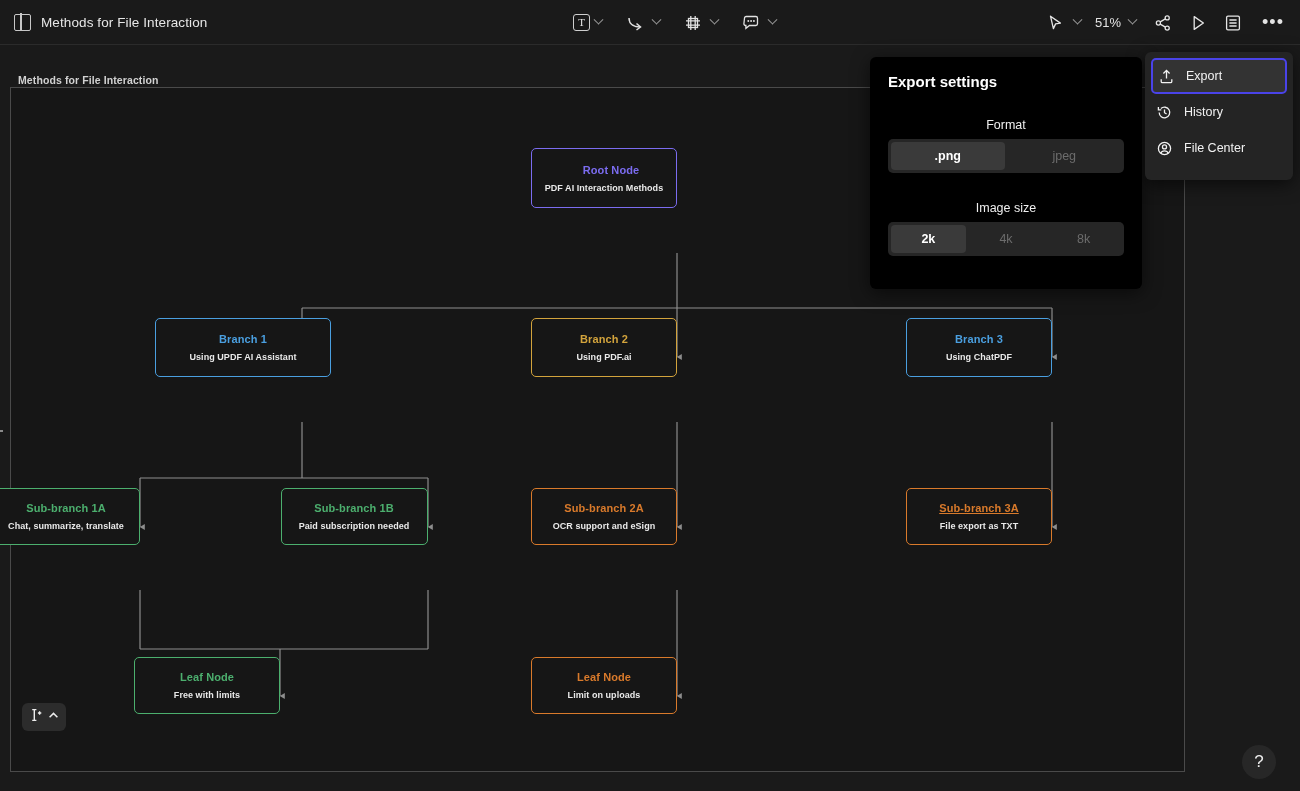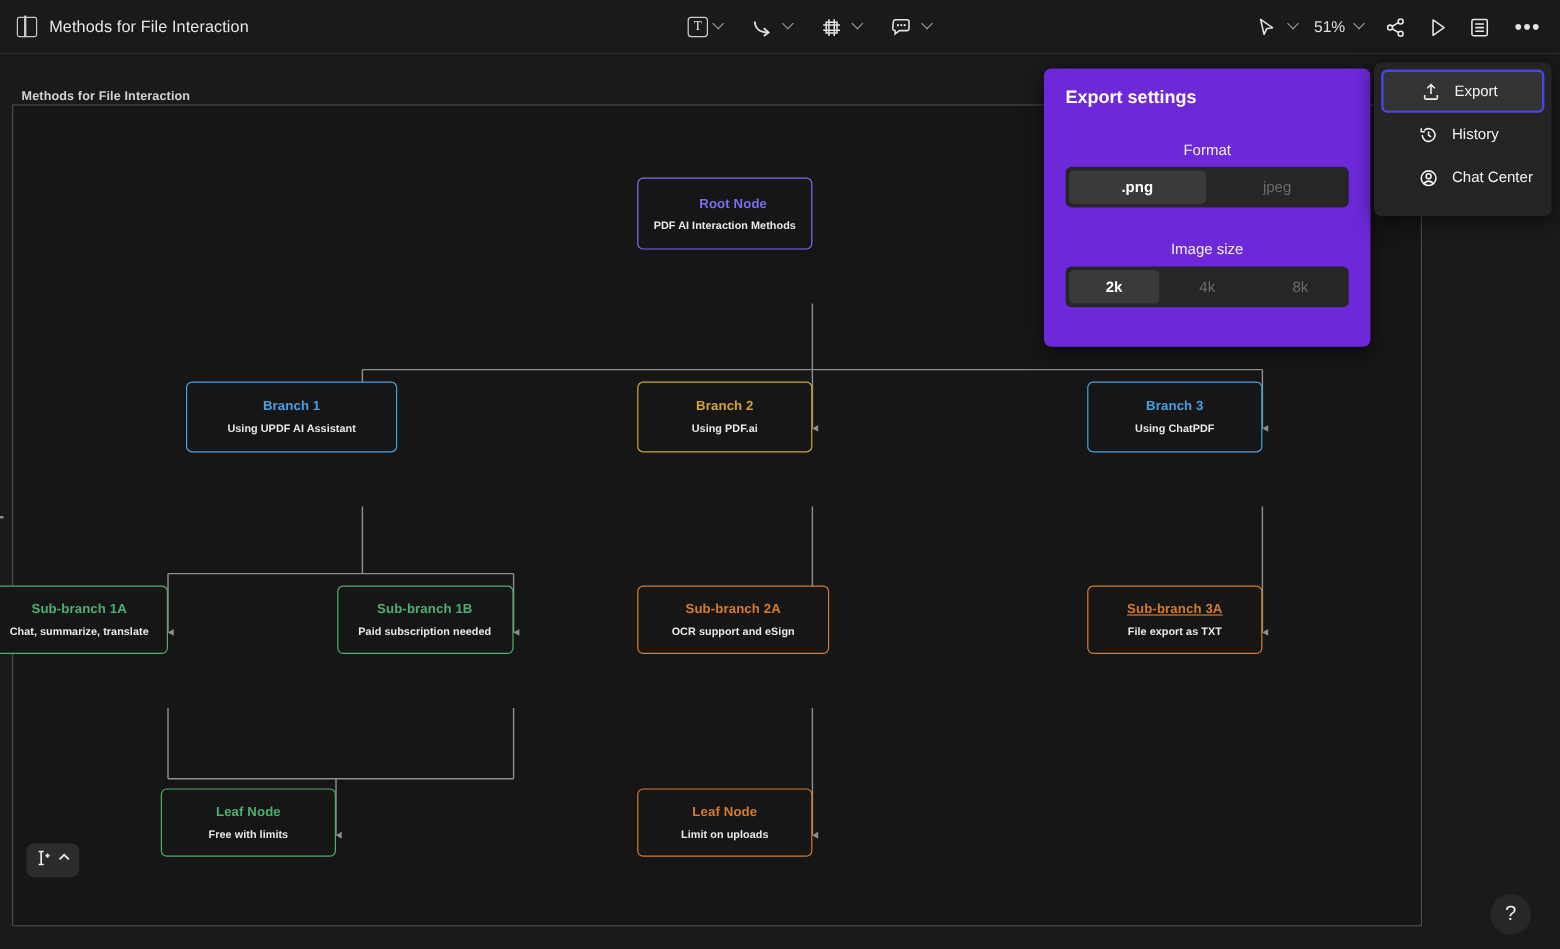--- a/index.html
+++ b/index.html
@@ -91,21 +91,21 @@
   #help-btn {
     position: absolute; left: 1242px; top: 745px; width: 34px; height: 34px;
     border-radius: 50%; background: #272727;
     display: flex; align-items: center; justify-content: center;
     color: #ededed; font-size: 17px; font-weight: 400;
   }
 
   
   #export-panel {
     position: absolute; left: 870px; top: 57px; width: 272px; height: 232px;
-    background: #6d28d9; border-radius: 6px; padding: 16px 18px 0 18px;
+    background: #000000; border-radius: 6px; padding: 16px 18px 0 18px;
     box-shadow: 0 4px 18px rgba(0,0,0,.55);
   }
   #export-panel h2 { color: #ffffff; font-size: 15px; font-weight: 700; }
   .field-label { color: #efefef; font-size: 12.5px; margin-top: 28px; margin-bottom: 7px; text-align: center; }
   .seg {
     display: flex; background: #262626; border-radius: 5px; padding: 3px; gap: 3px;
   }
   .seg-item {
     flex: 1; height: 28px; display: flex; align-items: center; justify-content: center;
     border-radius: 4px; font-size: 12.5px; color: #6c6c6c;
@@ -118,21 +118,21 @@
   }
 
   
   #more-menu {
     position: absolute; left: 1145px; top: 52px; width: 148px; height: 128px;
     background: #242424; border-radius: 6px; padding: 6px;
     box-shadow: 0 4px 18px rgba(0,0,0,.6);
   }
   .menu-item {
     height: 36px; display: flex; align-items: center; gap: 11px;
-    padding-left: 30px; border-radius: 5px; color: #f2f2f2; font-size: 12.5px;
+    padding-left: 4px; border-radius: 5px; color: #f2f2f2; font-size: 12.5px;
   }
   .menu-item.highlight { background: #333333; border: 2px solid #4a43e8; }
   .mi-icon { width: 18px; height: 18px; flex: none; display:flex; align-items:center; justify-content:center;}
 </style>
 </head>
 <body>
 
 <div id="app">
 
   <div id="topbar">
@@ -269,21 +269,21 @@
           <div class="n-sub">Using ChatPDF</div>
         </div>
         <div class="node" style="left: -8px; top: 443px; width: 148px; height: 57px; border: 1px solid rgb(76, 175, 110);">
           <div class="n-title" style="color: rgb(76, 175, 110);">Sub-branch 1A</div>
           <div class="n-sub">Chat, summarize, translate</div>
         </div>
         <div class="node" style="left: 280.5px; top: 443px; width: 147px; height: 57px; border: 1px solid rgb(76, 175, 110);">
           <div class="n-title" style="color: rgb(76, 175, 110);">Sub-branch 1B</div>
           <div class="n-sub">Paid subscription needed</div>
         </div>
-        <div class="node" style="left: 531px; top: 443px; width: 160px; height: 57px; border: 1px solid rgb(217, 122, 43);">
+        <div class="node" style="left: 531px; top: 443px; width: 146px; height: 57px; border: 1px solid rgb(217, 122, 43);">
           <div class="n-title" style="color: rgb(217, 122, 43);">Sub-branch 2A</div>
           <div class="n-sub">OCR support and eSign</div>
         </div>
         <div class="node" style="left: 906px; top: 443px; width: 146px; height: 57px; border: 1px solid rgb(217, 122, 43);">
           <div class="n-title" style="color: rgb(217, 122, 43); text-decoration: underline;">Sub-branch 3A</div>
           <div class="n-sub">File export as TXT</div>
         </div>
         <div class="node" style="left: 134px; top: 612px; width: 146px; height: 57px; border: 1px solid rgb(76, 175, 110);">
           <div class="n-title" style="color: rgb(76, 175, 110);">Leaf Node</div>
           <div class="n-sub">Free with limits</div>
@@ -347,17 +347,17 @@
       <span>History</span>
     </div>
     <div class="menu-item">
       <span class="mi-icon">
         <svg width="17" height="17" viewBox="0 0 17 17" fill="none">
           <circle cx="8.5" cy="8.5" r="6.1" stroke="#f2f2f2" stroke-width="1.3"></circle>
           <circle cx="8.5" cy="6.9" r="2.05" stroke="#f2f2f2" stroke-width="1.3"></circle>
           <path d="M4.6 13.6 a4.2 4.2 0 0 1 7.8 0" stroke="#f2f2f2" stroke-width="1.3" fill="none"></path>
         </svg>
       </span>
-      <span>Chat Center</span>
+      <span>File Center</span>
     </div>
   </div>
 
 </div>
 
 </body></html>

